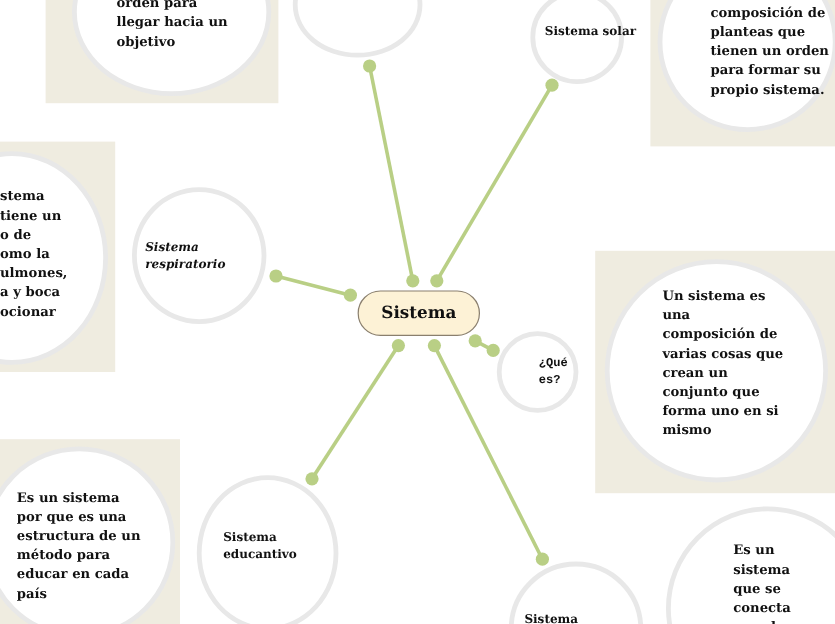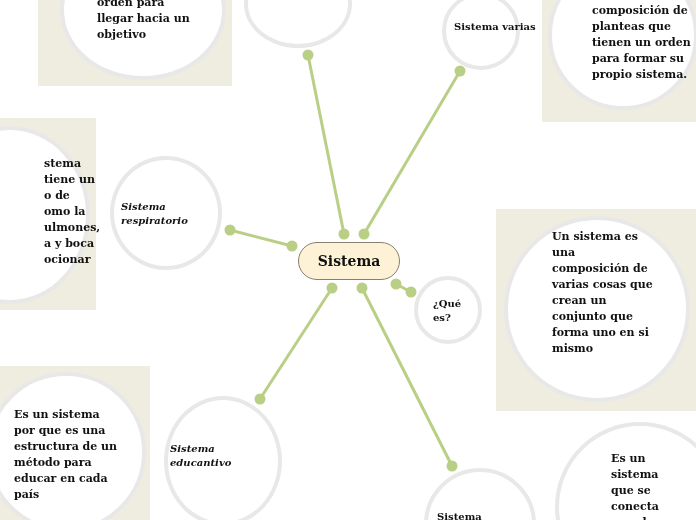--- a/index.html
+++ b/index.html
@@ -56,42 +56,42 @@
       <circle cx="260" cy="399" r="5.5"></circle>
     <circle cx="362" cy="288" r="5.5"></circle>
       <circle cx="452" cy="466" r="5.5"></circle>
   </g>
 </svg>
 
 <div class="center">
   <span>Sistema</span>
 </div>
 
-<div class="txt small" style="left:454px;top:20px;">Sistema varias</div>
+<div class="txt small" style="left:454px;top:20px;">Sistema solar</div>
 <div class="txt small" style="left:121px;top:200px;width:70px;font-style:italic;">Sistema respiratorio</div>
-<div class="txt small" style="left:433px;top:297px;width:30px;">¿Qué es?</div>
-<div class="txt small" style="left:170px;top:442px;width:60px;font-style:italic;">Sistema educantivo</div>
+<div class="txt small" style="left:449px;top:297px;width:30px;font-family:Liberation Mono, monospace;">¿Qué es?</div>
+<div class="txt small" style="left:186px;top:442px;width:60px;">Sistema educantivo</div>
 <div class="txt small" style="left:437px;top:510px;">Sistema</div>
 
 <div class="txt" style="left:97px;top:-5px;">orden para
 llegar hacia un
 objetivo</div>
 <div class="txt" style="left:592px;top:3px;">composición de
 planteas que
 tienen un orden
 para formar su
 propio sistema.</div>
-<div class="txt" style="left:0px;top:156px;margin-left:44px;">stema
+<div class="txt" style="left:0px;top:156px;">stema
 tiene un
 o de
 omo la
 ulmones,
 a y boca
 ocionar</div>
-<div class="txt" style="left:552px;top:229px;">Un sistema es
+<div class="txt" style="left:552px;top:239px;">Un sistema es
 una
 composición de
 varias cosas que
 crean un
 conjunto que
 forma uno en si
 mismo</div>
 <div class="txt" style="left:14px;top:407px;">Es un sistema
 por que es una
 estructura de un

